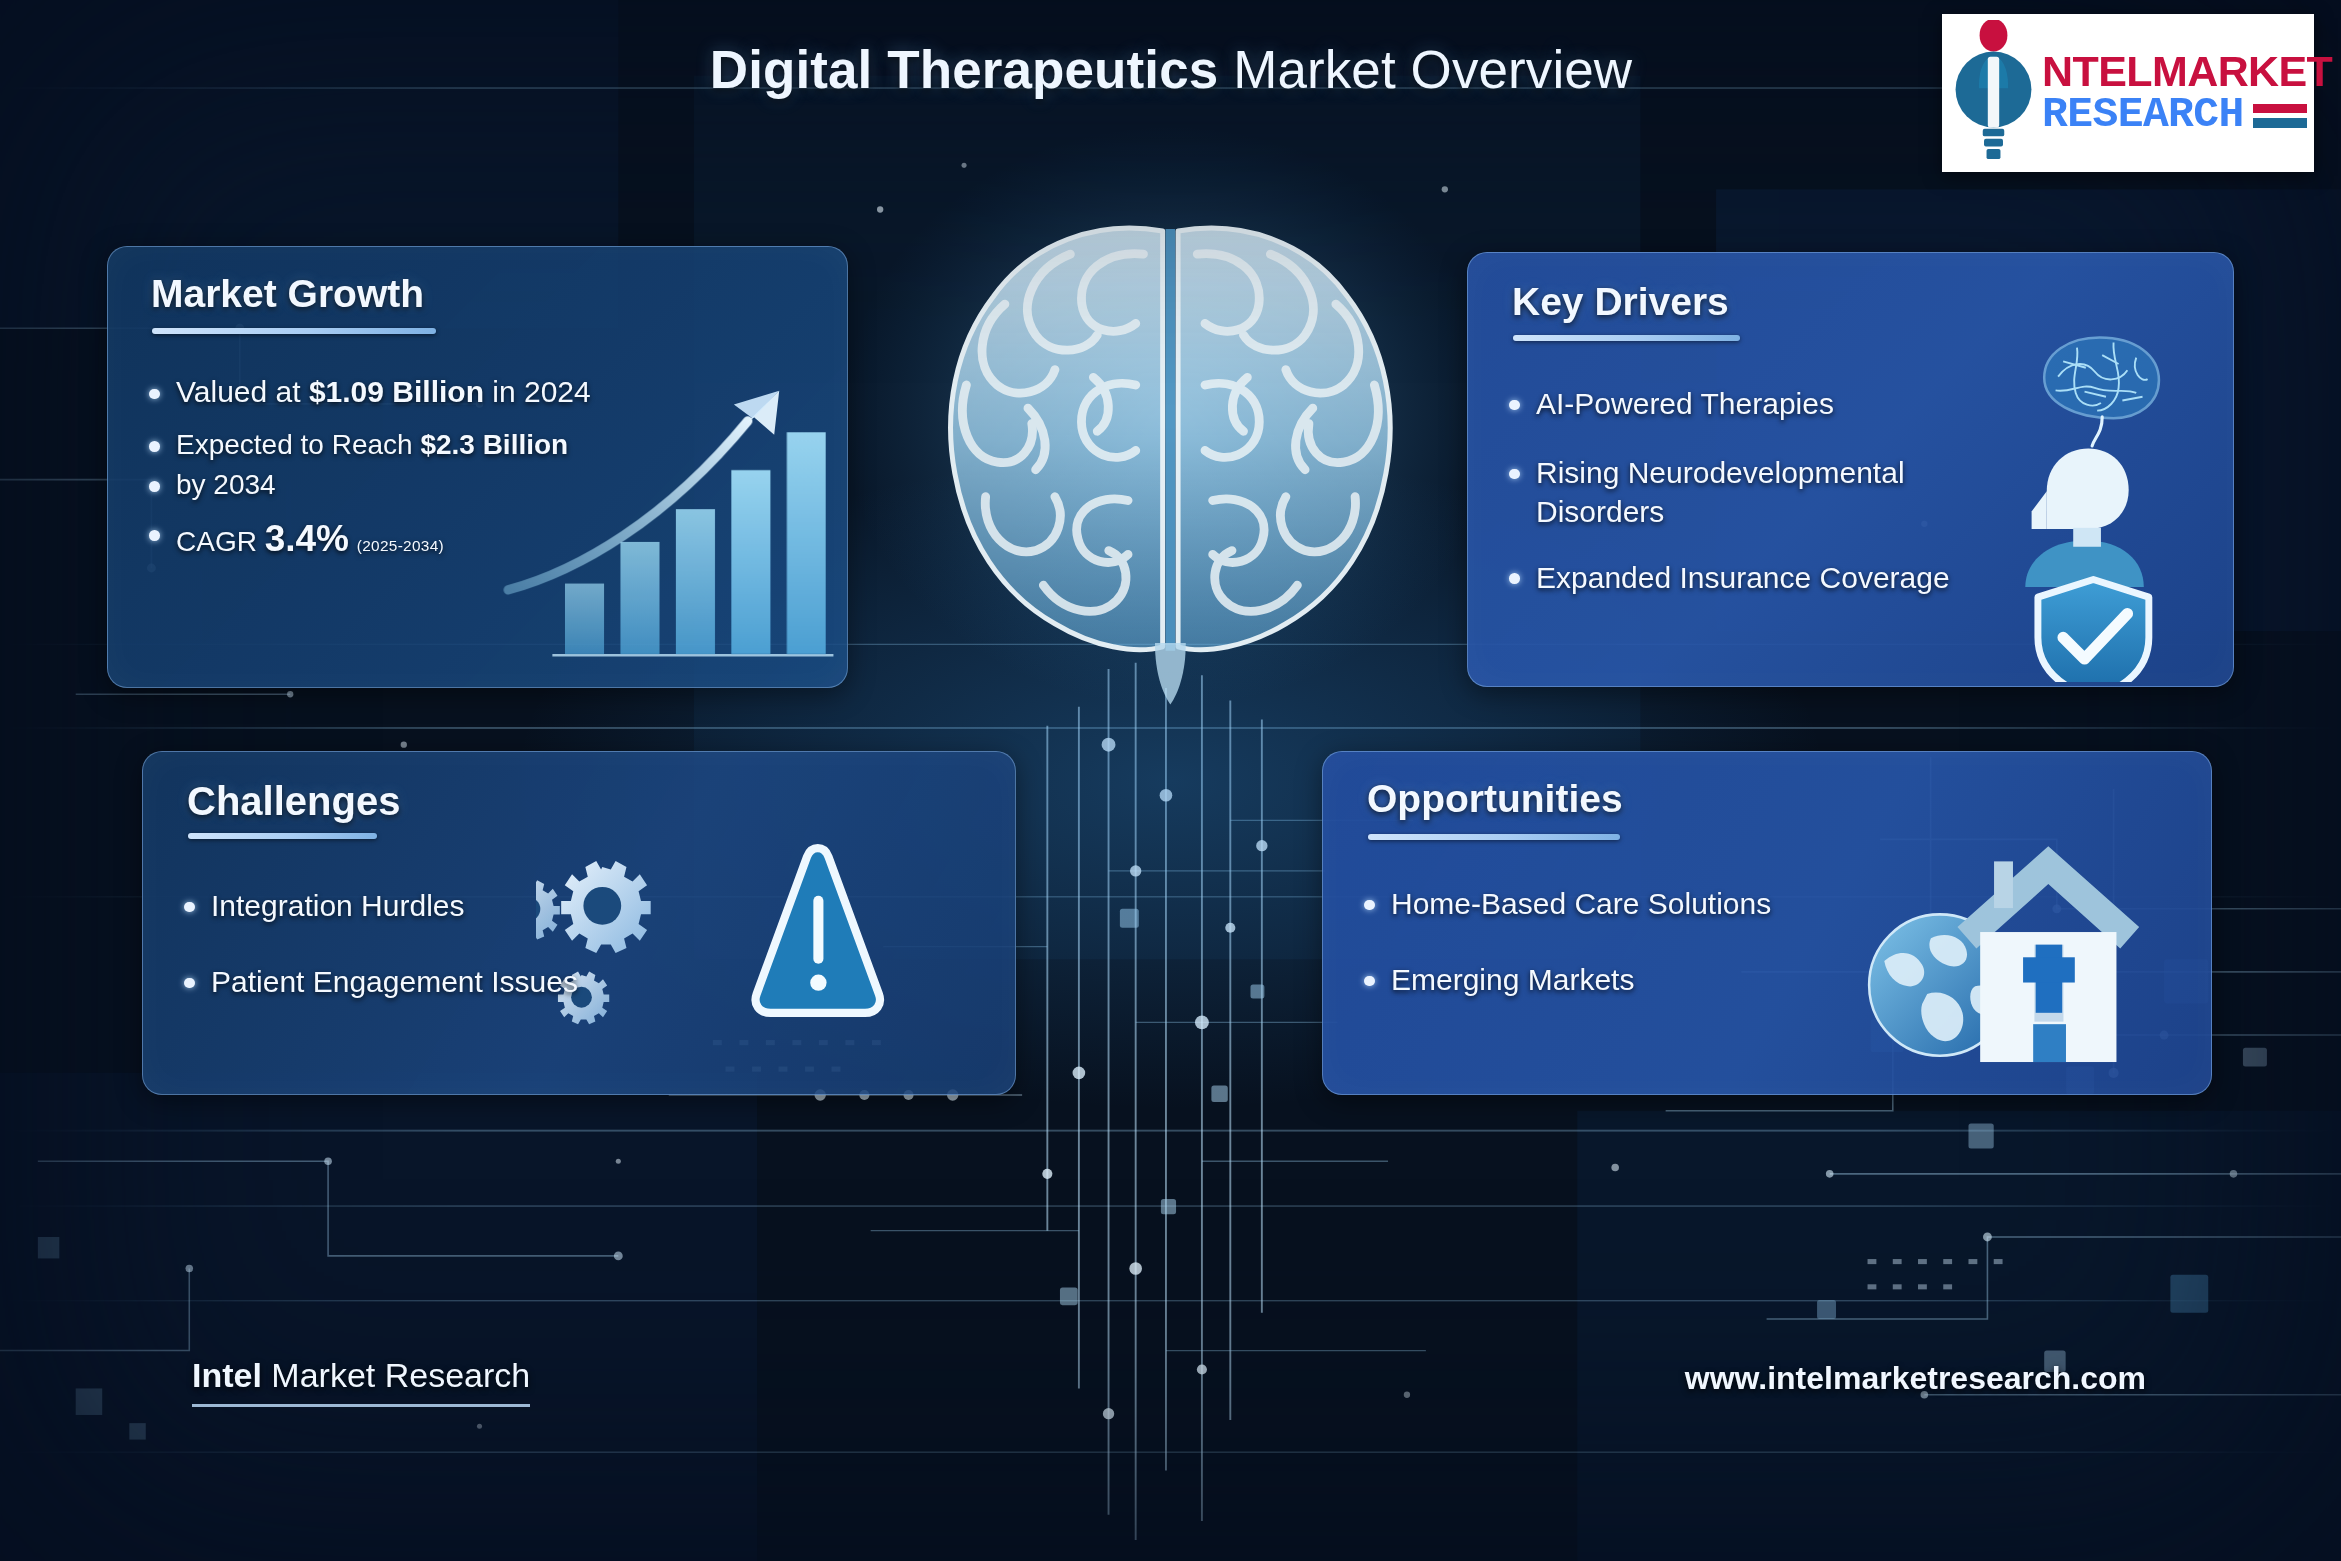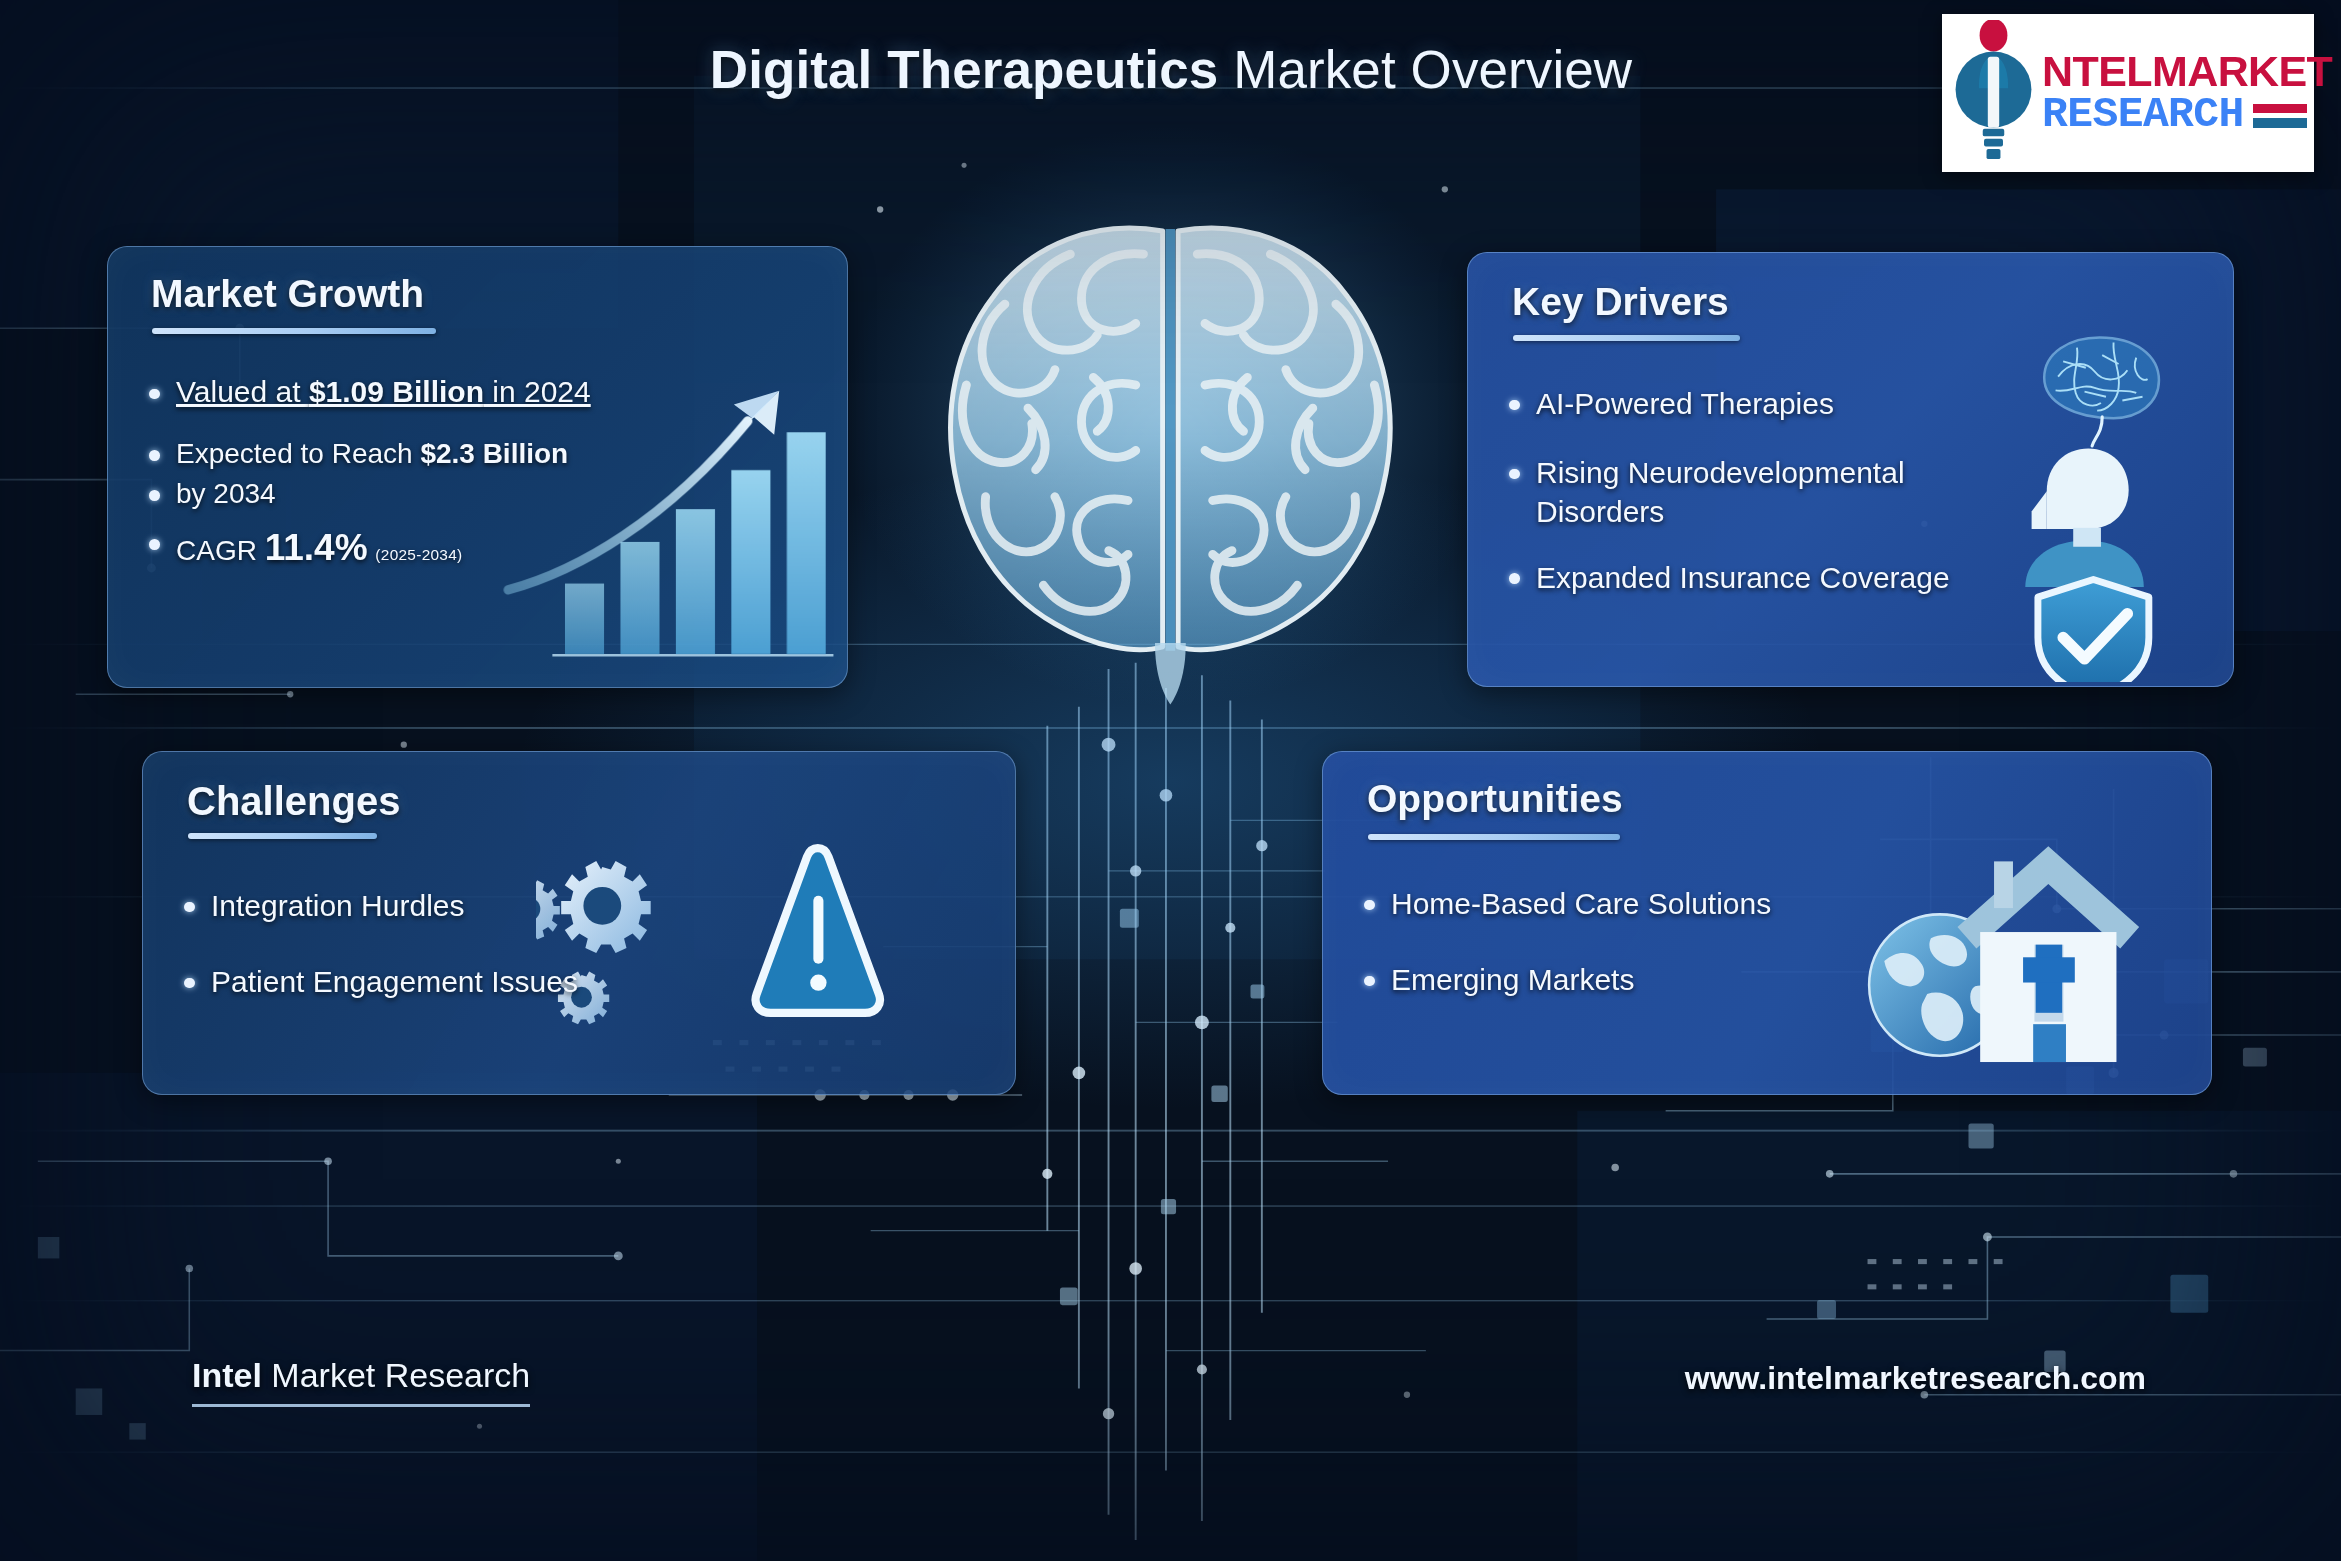--- a/index.html
+++ b/index.html
@@ -430,31 +430,31 @@
         <rect x="394" y="208" width="62" height="292" fill="url(#barG)"></rect>
         <rect x="482" y="148" width="62" height="352" fill="url(#barG)"></rect>
       </g>
       <line x1="110" y1="502" x2="556" y2="502" stroke="#bfe3f8" stroke-width="4" opacity=".8"></line>
       <path d="M40 398 C150 368 290 288 420 130" fill="none" stroke="url(#arrowG)" stroke-width="15" stroke-linecap="round"></path>
       <path d="M415 136 L470 82 L462 152 L430 124 Z" fill="#e6f6ff" opacity=".95"></path>
       <path d="M470 82 L398 104 L428 126 Z" fill="#cfeaff" opacity=".9"></path>
     </svg>
 
     <ul class="blist" style="left:35px;top:126px;width:606px;font-size:30px;line-height:1.25;">
-      <li style="margin-bottom:25px;text-decoration:underline;">
+      <li style="margin-bottom:16px;">
         <span>Valued at </span><span class="hl">$1.09 Billion</span><span> in 2024</span>
       </li>
       <li style="font-size:28px;margin-bottom:5px;">
         <span>Expected to Reach </span><span class="hl">$2.3 Billion</span>
       </li>
       <li style="list-style:none;padding-left:33px;font-size:28px;margin-bottom:14px;">
         <span>by 2034</span>
       </li>
       <li style="font-size:28px;">
-        <span>CAGR </span><span class="hl" style="font-size:37px;">11.4%</span>
+        <span>CAGR </span><span class="hl" style="font-size:37px;">3.4%</span>
         <span class="sub">(2025-2034)</span>
       </li>
     </ul>
   </div>
 
   <div class="panel p-drivers">
     <div class="ptitle" style="left:44px;top:26.5px;font-size:39px;">Key Drivers</div>
     <div class="prule" style="left:45px;top:82px;width:227px;"></div>
 
     <svg style="position:absolute;right:6.3px;top:69px;width:208px;height:360px;" viewBox="0 0 330 570">

